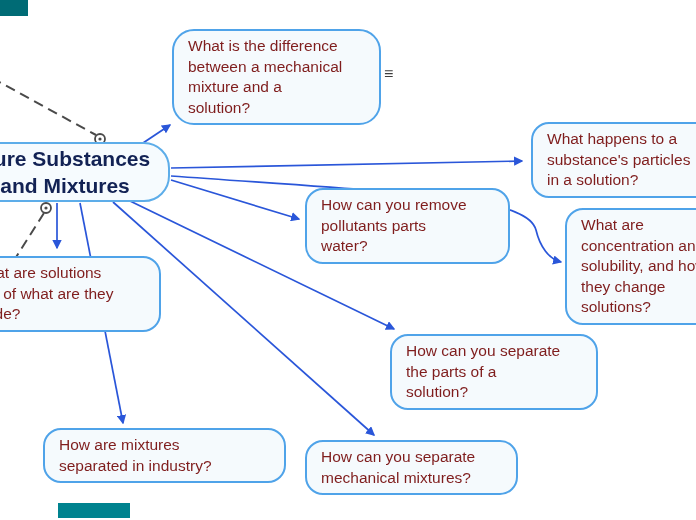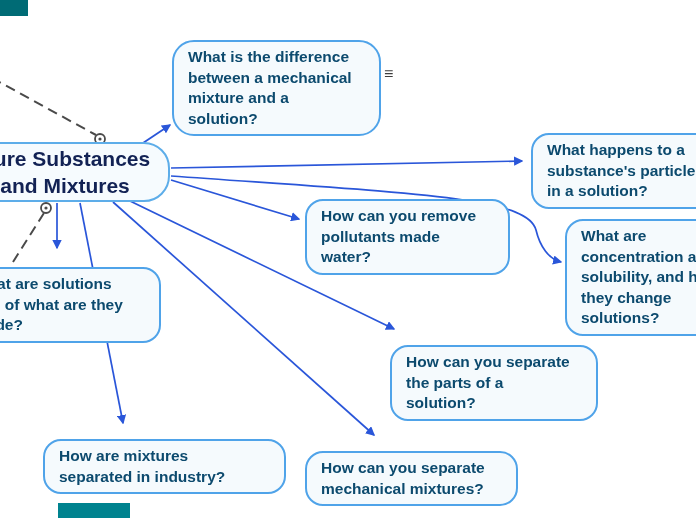--- a/index.html
+++ b/index.html
@@ -4,22 +4,22 @@
 <style>
   html,body{margin:0;padding:0;}
   body{
     width:696px;height:520px;position:relative;overflow:hidden;
     background:#ffffff;font-family:"Liberation Sans",sans-serif;
   }
   #wires{position:absolute;left:0;top:0;z-index:1;}
   .bubble{
     position:absolute;box-sizing:border-box;z-index:2;
     border:2px solid #4fa3e9;border-radius:18px;background:#f5fafd;
-    color:#0c4a6e;font-weight:700;font-size:15.5px;line-height:20.5px;
-    padding:5px 14px;white-space:pre-line;margin-top:11px;
+    color:#7f1d1d;font-weight:400;font-size:15.5px;line-height:20.5px;
+    padding:5px 14px;white-space:pre-line;
   }
   .node{
     position:absolute;box-sizing:border-box;z-index:2;
     border:2px solid #5dade9;border-radius:26px;background:#f6fbfe;
     color:#122254;font-weight:700;font-size:21px;line-height:27px;
     display:flex;align-items:center;justify-content:center;text-align:center;
     white-space:pre-line;
   }
   .menu-glyph{
     position:absolute;z-index:2;color:#3d3d3d;font-size:16px;line-height:16px;
@@ -68,21 +68,21 @@
 <div class="bubble" style="left:172px;top:29px;width:209px;border-radius:22px;">What is the difference
 between a mechanical
 mixture and a
 solution?</div>
 
 <div class="bubble" style="left:531px;top:122px;width:200px;">What happens to a
 substance's particles
 in a solution?</div>
 
 <div class="bubble" style="left:305px;top:188px;width:205px;">How can you remove
-pollutants made
+pollutants parts
 water?</div>
 
 <div class="bubble" style="left:565px;top:208px;width:196px;">What are
 concentration and
 solubility, and how do
 they change
 solutions?</div>
 
 <div class="bubble" style="left:-43px;top:256px;width:204px;">What are solutions
 and of what are they

